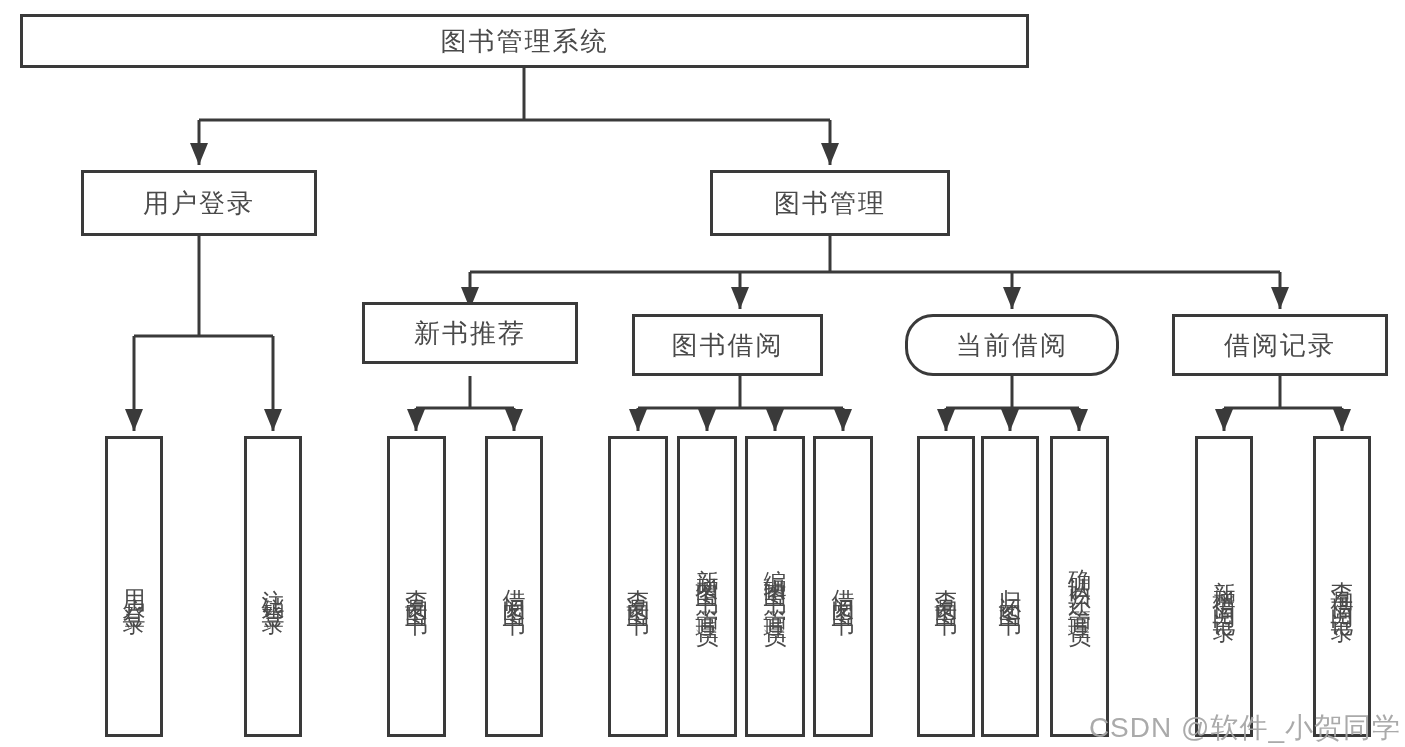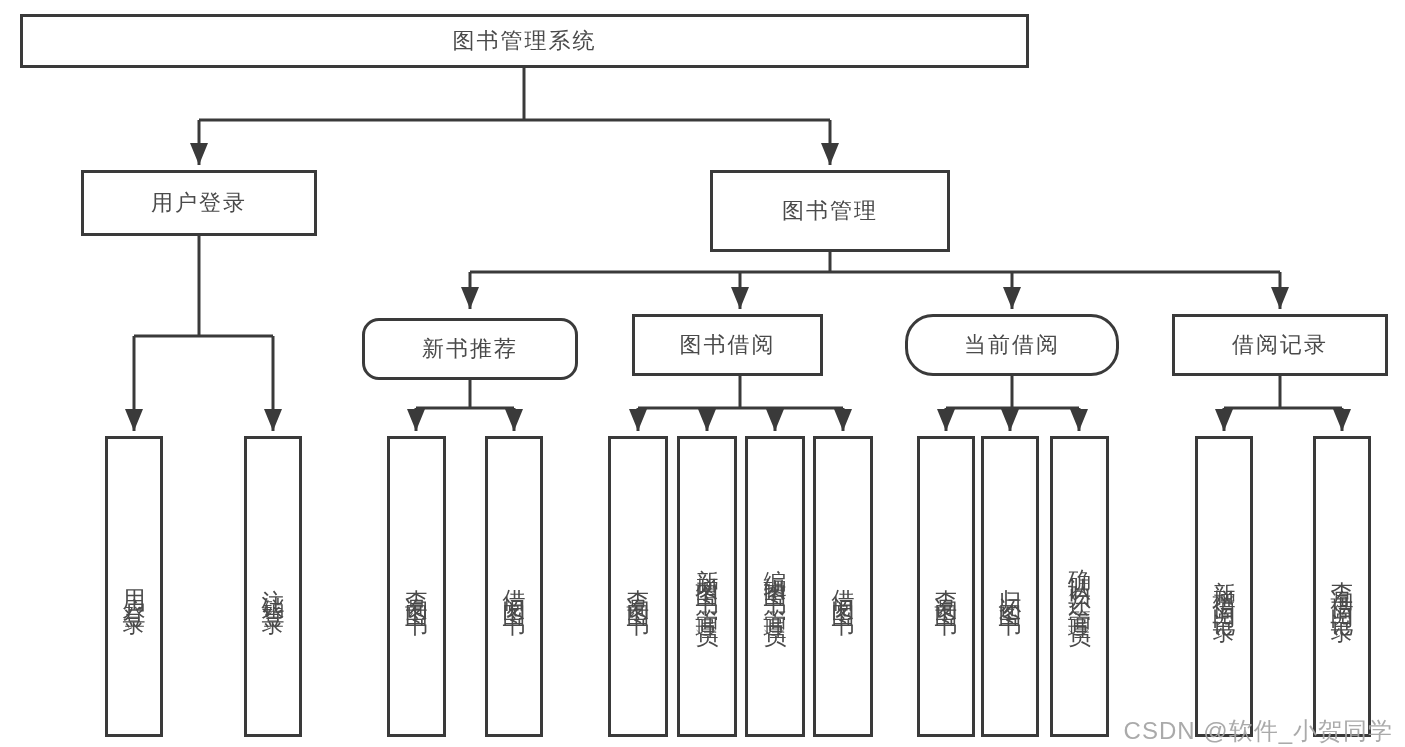--- a/index.html
+++ b/index.html
@@ -20,40 +20,40 @@
   .node {
     position: absolute;
     box-sizing: border-box;
     border: 3px solid #3a3a3a;
     background: #ffffff;
     color: #4a4a4a;
     display: flex;
     align-items: center;
     justify-content: center;
     z-index: 2;
-    font-size: 22px;
+    font-size: 26px;
     letter-spacing: 2px;
     white-space: nowrap;
   }
   .leaf {
     font-size: 23px;
   }
   .leaf .vtext {
     writing-mode: vertical-rl;
     text-orientation: mixed;
     letter-spacing: 8px;
     line-height: 1;
     white-space: nowrap;
   }
   #watermark {
     position: absolute;
-    right: 12px;
+    right: 4px;
     bottom: 0px;
     z-index: 5;
-    font-size: 24px;
+    font-size: 28px;
     color: rgba(165,165,165,0.95);
     letter-spacing: 1px;
     margin-left: 46px;
   }
 </style>
 </head>
 <body>
 
 <div id="canvas">
 
@@ -107,25 +107,25 @@
     </g>
   </svg>
 
   <div class="node" style="left:20px; top:14px; width:1009px; height:54px;">
     <span>图书管理系统</span>
   </div>
 
   <div class="node" style="left:81px; top:170px; width:236px; height:66px;">
     <span>用户登录</span>
   </div>
-  <div class="node" style="left:710px; top:170px; width:240px; height:82px;">
+  <div class="node" style="left:710px; top:170px; width:240px; height:66px;">
     <span>图书管理</span>
   </div>
 
-  <div class="node" style="left:362px; top:318px; width:216px; height:62px;border-radius:17px;">
+  <div class="node" style="left:362px; top:302px; width:216px; height:62px;">
     <span>新书推荐</span>
   </div>
   <div class="node" style="left:632px; top:314px; width:191px; height:62px;">
     <span>图书借阅</span>
   </div>
   <div class="node" style="left:905px; top:314px; width:214px; height:62px;border-radius:28px;">
     <span>当前借阅</span>
   </div>
   <div class="node" style="left:1172px; top:314px; width:216px; height:62px;">
     <span>借阅记录</span>

